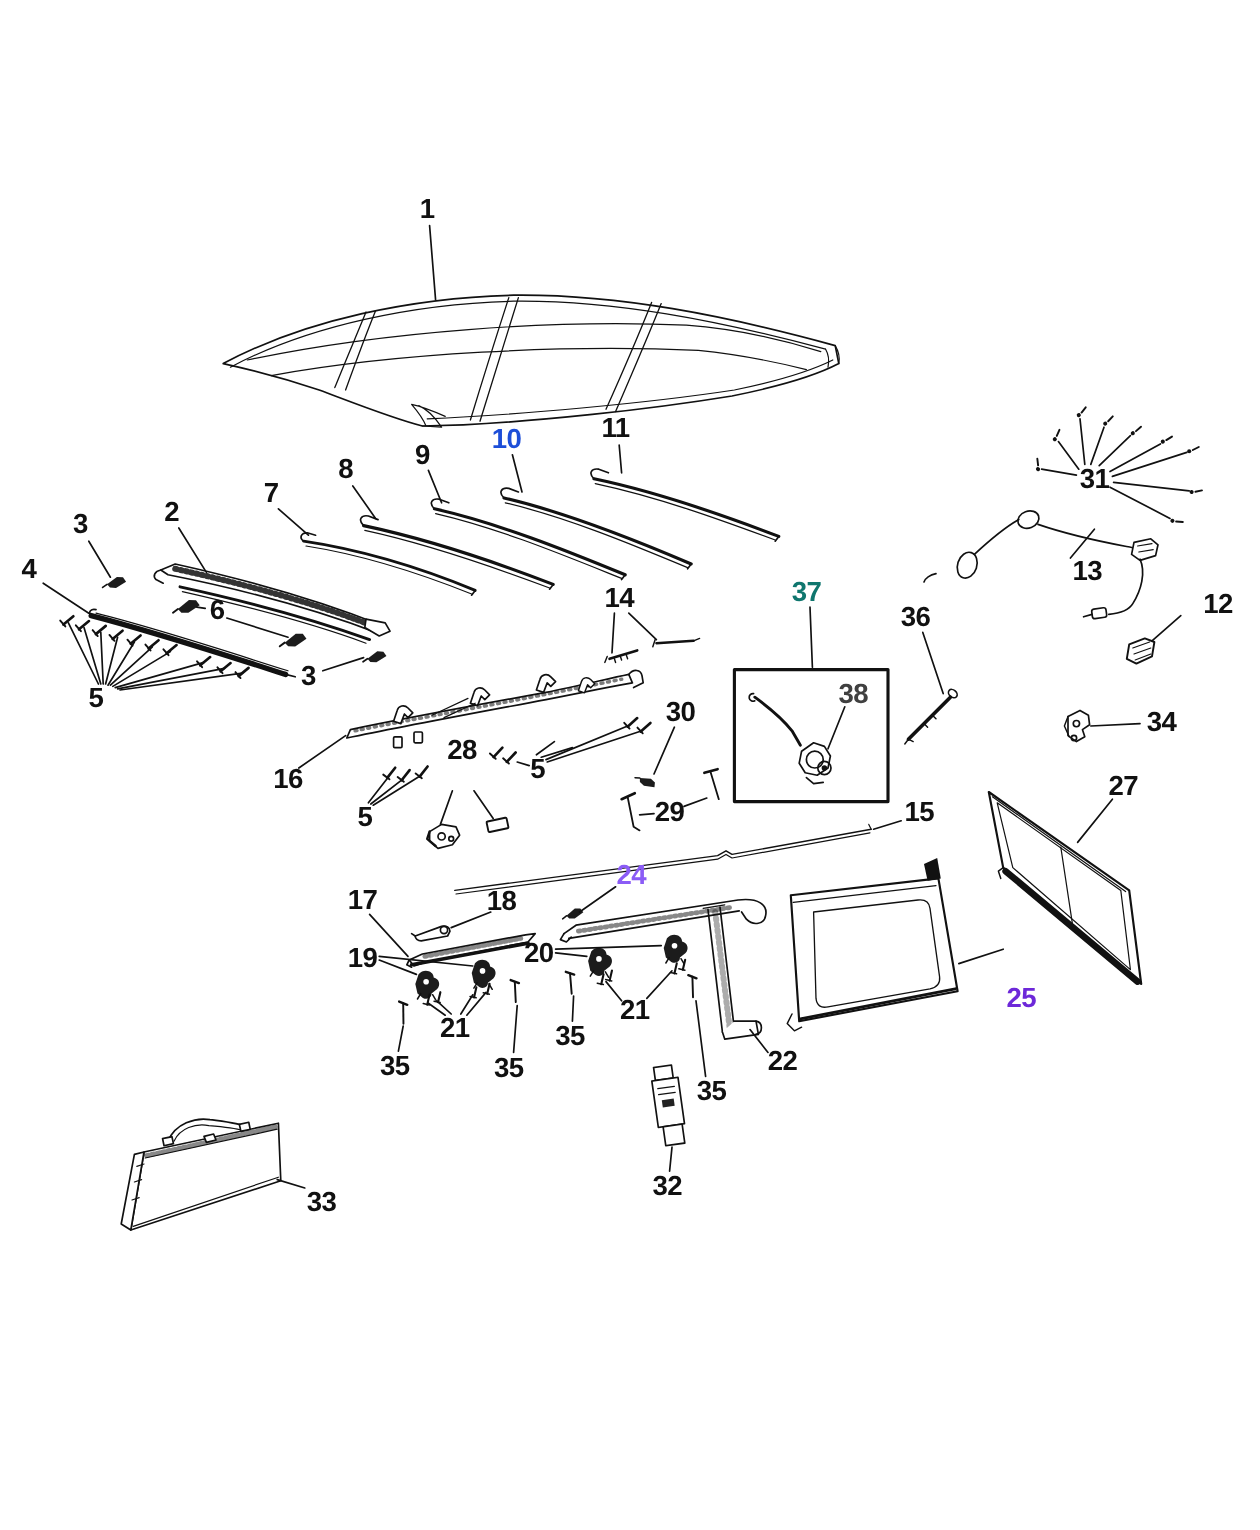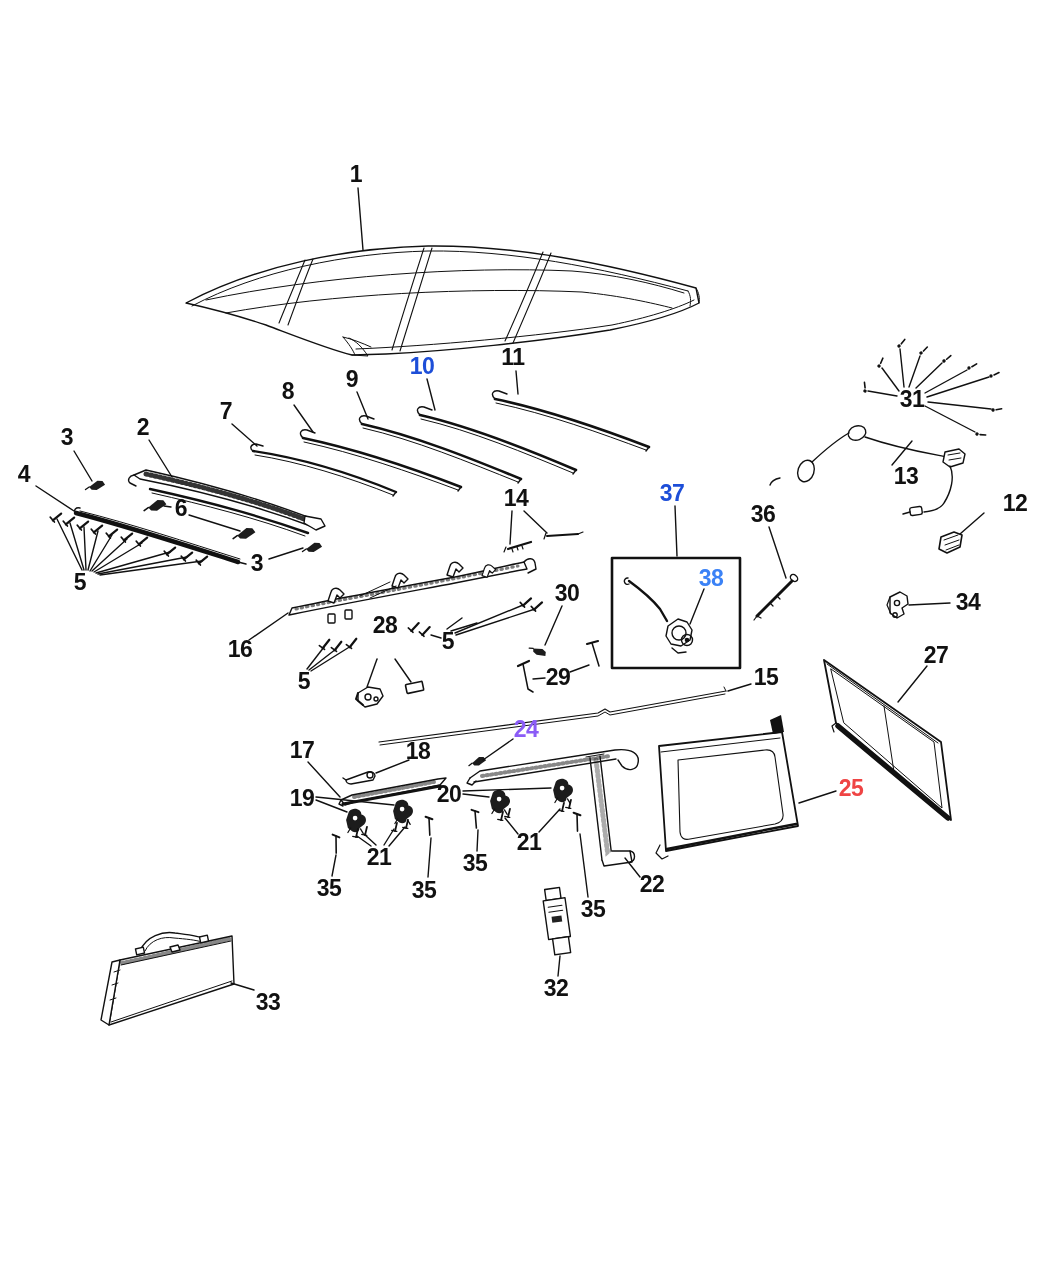--- a/index.html
+++ b/index.html
@@ -417,30 +417,30 @@
       <div class="callout" style="left: 766px; top: 677px; color: rgb(17, 17, 17);">15</div>
       <div class="callout" style="left: 240px; top: 649px; color: rgb(17, 17, 17);">16</div>
       <div class="callout" style="left: 302px; top: 750px; color: rgb(17, 17, 17);">17</div>
       <div class="callout" style="left: 418px; top: 751px; color: rgb(17, 17, 17);">18</div>
       <div class="callout" style="left: 302px; top: 798px; color: rgb(17, 17, 17);">19</div>
       <div class="callout" style="left: 449px; top: 794px; color: rgb(17, 17, 17);">20</div>
       <div class="callout" style="left: 379px; top: 857px; color: rgb(17, 17, 17);">21</div>
       <div class="callout" style="left: 529px; top: 842px; color: rgb(17, 17, 17);">21</div>
       <div class="callout" style="left: 652px; top: 884px; color: rgb(17, 17, 17);">22</div>
       <div class="callout" style="left: 526px; top: 729px; color: #8b5cf6;">24</div>
-      <div class="callout" style="left: 851px; top: 788px; color: #ef4444;">25</div>
+      <div class="callout" style="left: 851px; top: 832px; color: #6d28d9;">25</div>
       <div class="callout" style="left: 936px; top: 655px; color: rgb(17, 17, 17);">27</div>
       <div class="callout" style="left: 385px; top: 625px; color: rgb(17, 17, 17);">28</div>
       <div class="callout" style="left: 558px; top: 677px; color: rgb(17, 17, 17);">29</div>
       <div class="callout" style="left: 567px; top: 593px; color: rgb(17, 17, 17);">30</div>
       <div class="callout" style="left: 912px; top: 399px; color: rgb(17, 17, 17);">31</div>
       <div class="callout" style="left: 556px; top: 988px; color: rgb(17, 17, 17);">32</div>
       <div class="callout" style="left: 268px; top: 990px; color: rgb(17, 17, 17); margin-top: 12px;">33</div>
       <div class="callout" style="left: 968px; top: 602px; color: rgb(17, 17, 17);">34</div>
       <div class="callout" style="left: 329px; top: 888px; color: rgb(17, 17, 17);">35</div>
       <div class="callout" style="left: 424px; top: 890px; color: rgb(17, 17, 17);">35</div>
       <div class="callout" style="left: 475px; top: 863px; color: rgb(17, 17, 17);">35</div>
       <div class="callout" style="left: 593px; top: 909px; color: rgb(17, 17, 17);">35</div>
       <div class="callout" style="left: 763px; top: 514px; color: rgb(17, 17, 17);">36</div>
-      <div class="callout" style="left: 672px; top: 493px; color: #1d4ed8;">37</div>
-      <div class="callout" style="left: 711px; top: 578px; color: #3b82f6;">38</div>
+      <div class="callout" style="left: 672px; top: 493px; color: #0f766e;">37</div>
+      <div class="callout" style="left: 711px; top: 578px; color: #404040;">38</div>
     </div>
 </div>
 
 </body></html>

